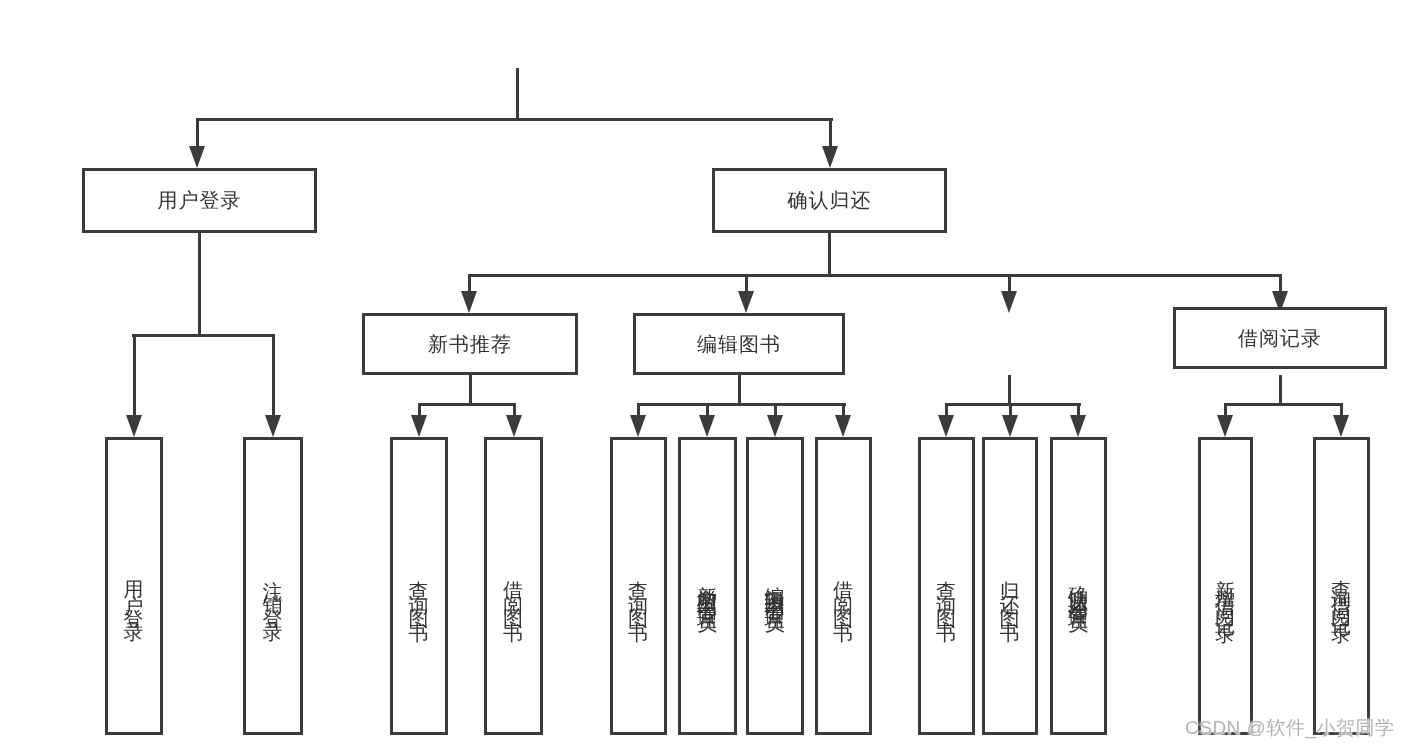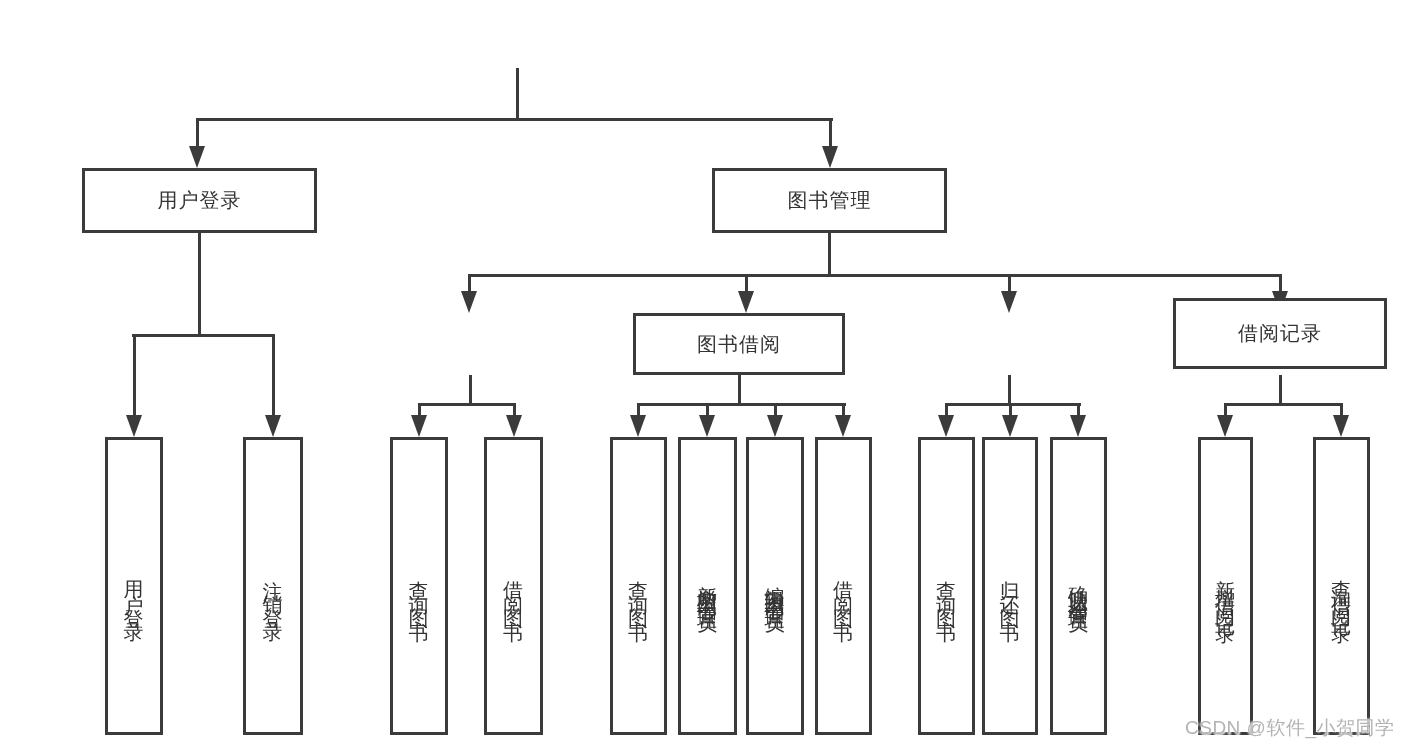--- a/index.html
+++ b/index.html
@@ -69,45 +69,48 @@
   <div class="line" style="left:196px; top:118px; width:637px; height:3px"></div>
   <div class="line" style="left:196px; top:118px; width:3px; height:29px"></div>
   <div class="arrowhead" style="left:189px; top:146px"></div>
   <div class="line" style="left:829px; top:118px; width:3px; height:29px"></div>
   <div class="arrowhead" style="left:822px; top:146px"></div>
 
   <div class="box" style="left:82px; top:168px; width:235px; height:65px">
     <span class="h-label">用户登录</span>
   </div>
   <div class="box" style="left:712px; top:168px; width:235px; height:65px">
-    <span class="h-label">图书管理</span>
+    <span class="h-label">确认归还</span>
   </div>
 
   <div class="line" style="left:198px; top:233px; width:3px; height:104px"></div>
   <div class="line" style="left:132px; top:334px; width:142px; height:3px"></div>
   <div class="line" style="left:133px; top:334px; width:3px; height:83px"></div>
   <div class="arrowhead" style="left:126px; top:415px"></div>
   <div class="line" style="left:272px; top:334px; width:3px; height:83px"></div>
   <div class="arrowhead" style="left:265px; top:415px"></div>
 
   <div class="line" style="left:828px; top:233px; width:3px; height:44px"></div>
   <div class="line" style="left:468px; top:274px; width:814px; height:3px"></div>
   <div class="line" style="left:468px; top:274px; width:3px; height:19px"></div>
   <div class="arrowhead" style="left:461px; top:291px"></div>
   <div class="line" style="left:745px; top:274px; width:3px; height:19px"></div>
   <div class="arrowhead" style="left:738px; top:291px"></div>
   <div class="line" style="left:1008px; top:274px; width:3px; height:19px"></div>
   <div class="arrowhead" style="left:1001px; top:291px"></div>
   <div class="line" style="left:1279px; top:274px; width:3px; height:19px"></div>
   <div class="arrowhead" style="left:1272px; top:291px"></div>
 
+  <div class="box" style="left:362px; top:313px; width:216px; height:62px">
+    <span class="h-label">新书推荐</span>
+  </div>
   <div class="box" style="left:633px; top:313px; width:212px; height:62px">
-    <span class="h-label">图书借阅</span>
+    <span class="h-label">编辑图书</span>
   </div>
-  <div class="box" style="left:1173px; top:298px; width:214px; height:71px">
+  <div class="box" style="left:1173px; top:307px; width:214px; height:62px">
     <span class="h-label">借阅记录</span>
   </div>
 
   <div class="line" style="left:469px; top:375px; width:3px; height:31px"></div>
   <div class="line" style="left:418px; top:403px; width:98px; height:3px"></div>
   <div class="line" style="left:418px; top:403px; width:3px; height:14px"></div>
   <div class="arrowhead" style="left:411px; top:415px"></div>
   <div class="line" style="left:513px; top:403px; width:3px; height:14px"></div>
   <div class="arrowhead" style="left:506px; top:415px"></div>
 

